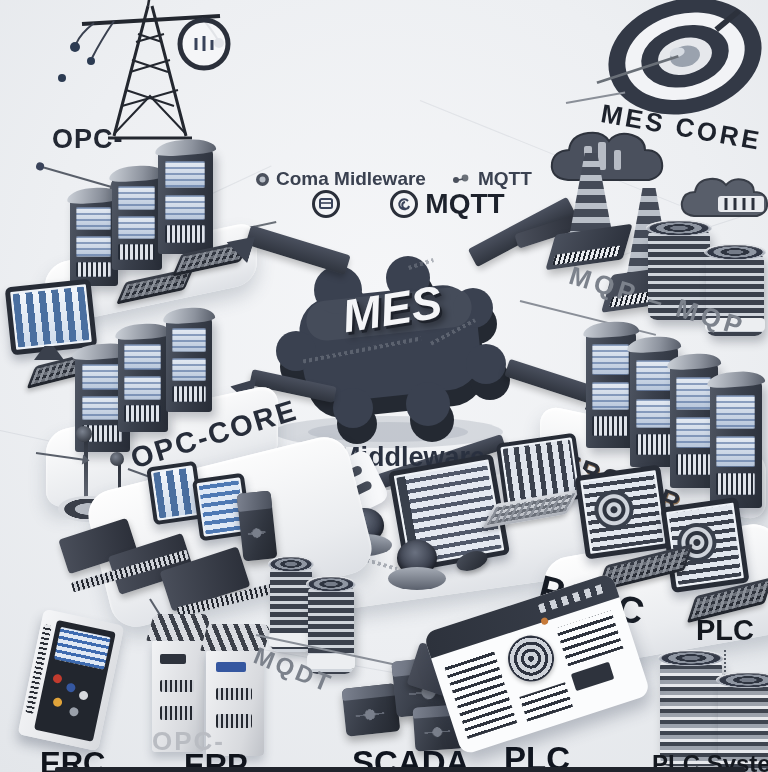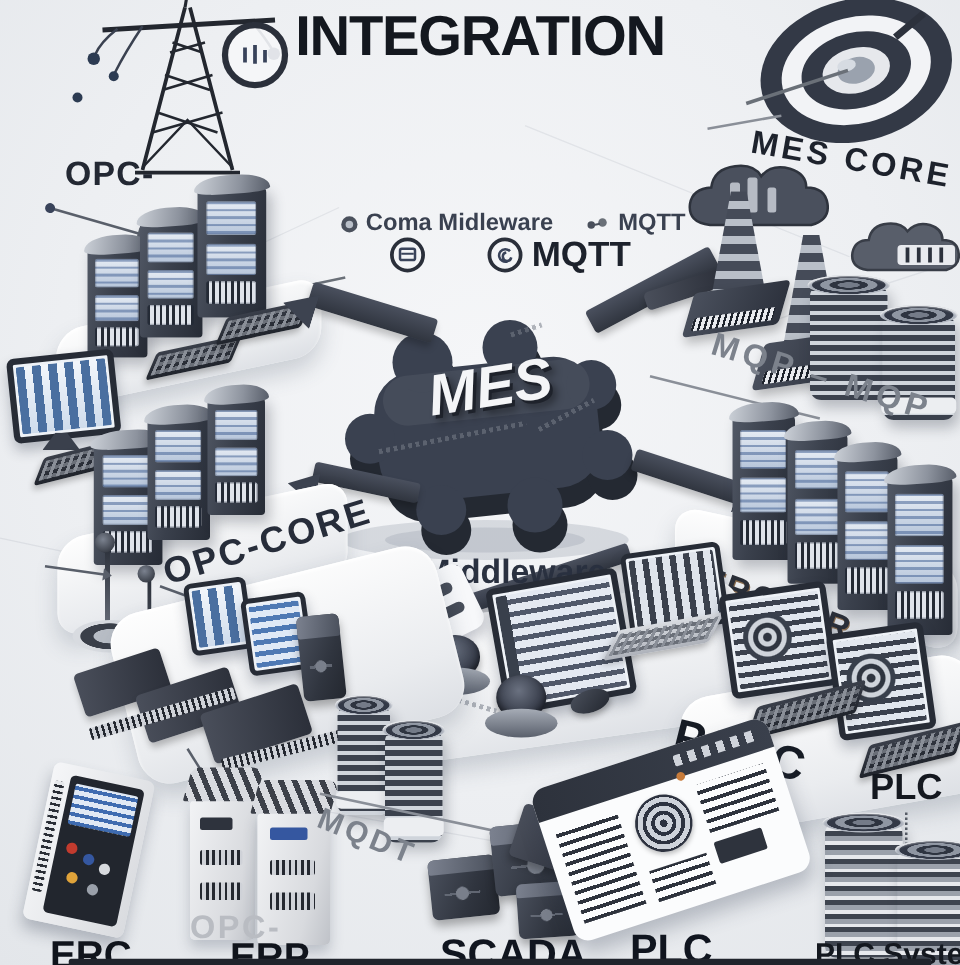--- a/index.html
+++ b/index.html
@@ -7,21 +7,21 @@
     font-family:"Liberation Sans",sans-serif;
     background:radial-gradient(circle at 50% 38%,#f5f6f8 0%,#edeff2 55%,#e3e6ea 100%);}
   .abs{position:absolute;}
   .seam{position:absolute;height:1px;background:rgba(90,100,120,.10);transform-origin:left center;}
 
   
   .title{position:absolute;left:228px;top:6px;width:312px;text-align:center;
     font-weight:800;font-size:45px;line-height:45px;letter-spacing:-1px;color:#14181f;}
   .proto-head{position:absolute;left:255px;top:146px;width:300px;text-align:center;
     font-size:19px;font-weight:600;color:#343b4a;letter-spacing:.2px;}
-  .proto-row1{position:absolute;left:255px;top:168px;width:310px;display:flex;justify-content:center;gap:26px;
+  .proto-row1{position:absolute;left:255px;top:168px;width:310px;display:flex;justify-content:flex-start;gap:26px;
     font-size:19px;font-weight:600;color:#3a4150;align-items:center;}
   .proto-row2{position:absolute;left:248px;top:188px;width:320px;display:flex;justify-content:center;gap:48px;
     font-size:28px;font-weight:800;color:#1d222c;align-items:center;}
   .proto-item{display:flex;align-items:center;gap:6px;}
   .nlabel{position:absolute;color:#232833;font-weight:700;white-space:nowrap;}
 
   
   .platform{position:absolute;background:linear-gradient(175deg,#fefefe,#eaecef 70%,#dcdfe4);
     border-radius:20px;box-shadow:0 10px 18px rgba(70,80,100,.22),inset 0 2px 3px #fff;}
 
@@ -143,21 +143,20 @@
 
 <div class="stage">
 
   <div class="seam" style="left:90px;top:250px;width:200px;transform:rotate(-25deg);"></div>
   <div class="seam" style="left:420px;top:100px;width:280px;transform:rotate(22deg);"></div>
   <div class="seam" style="left:0;top:430px;width:180px;transform:rotate(12deg);"></div>
   <div class="seam" style="left:600px;top:262px;width:170px;transform:rotate(-18deg);"></div>
   <div class="seam" style="left:240px;top:645px;width:220px;transform:rotate(10deg);"></div>
 
   <div class="title">
-    <div>INTEGRATION</div>
   </div>
 
   <div class="proto-row1">
     <span class="proto-item">
       <svg width="15" height="15" viewBox="0 0 15 15">
           <circle cx="7.5" cy="7.5" r="6.5" fill="#4a505c"></circle>
           <circle cx="7.5" cy="7.5" r="3" fill="#b9bfc8"></circle>
         </svg>
       <span>Coma Midleware</span>
     </span>

